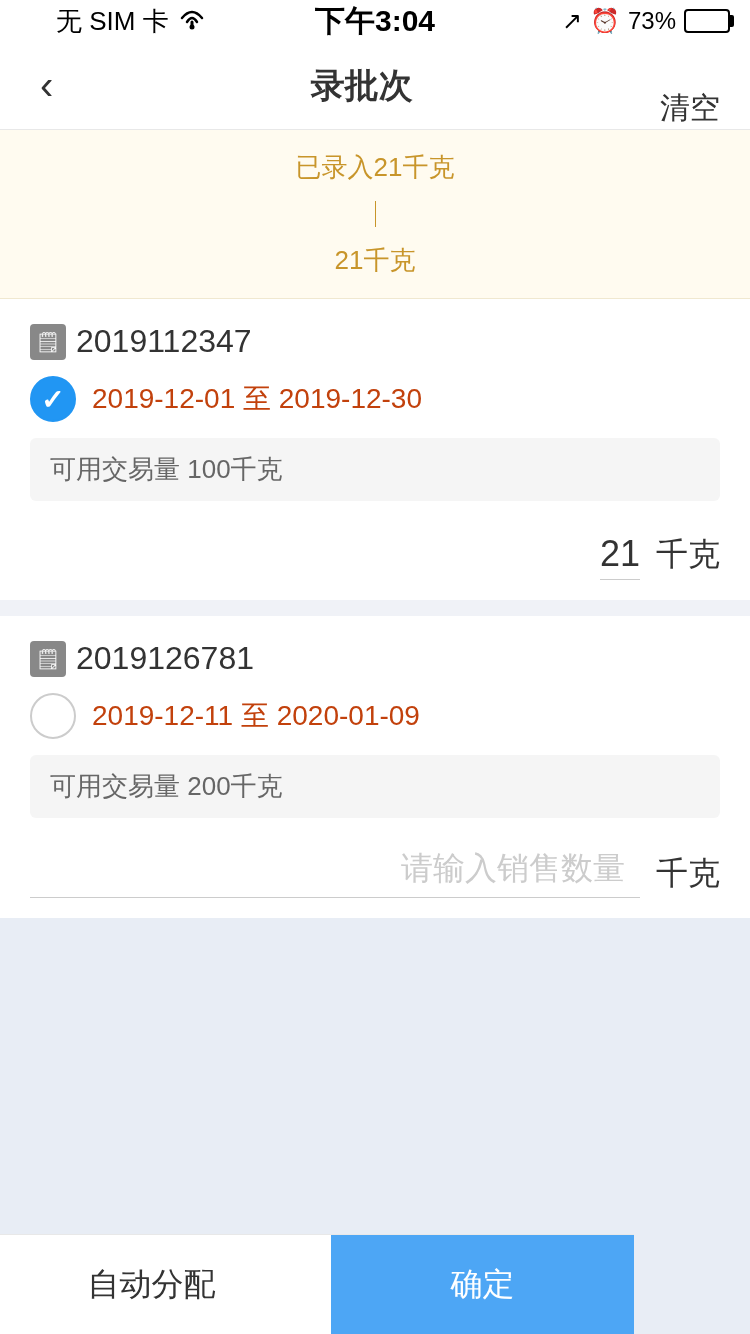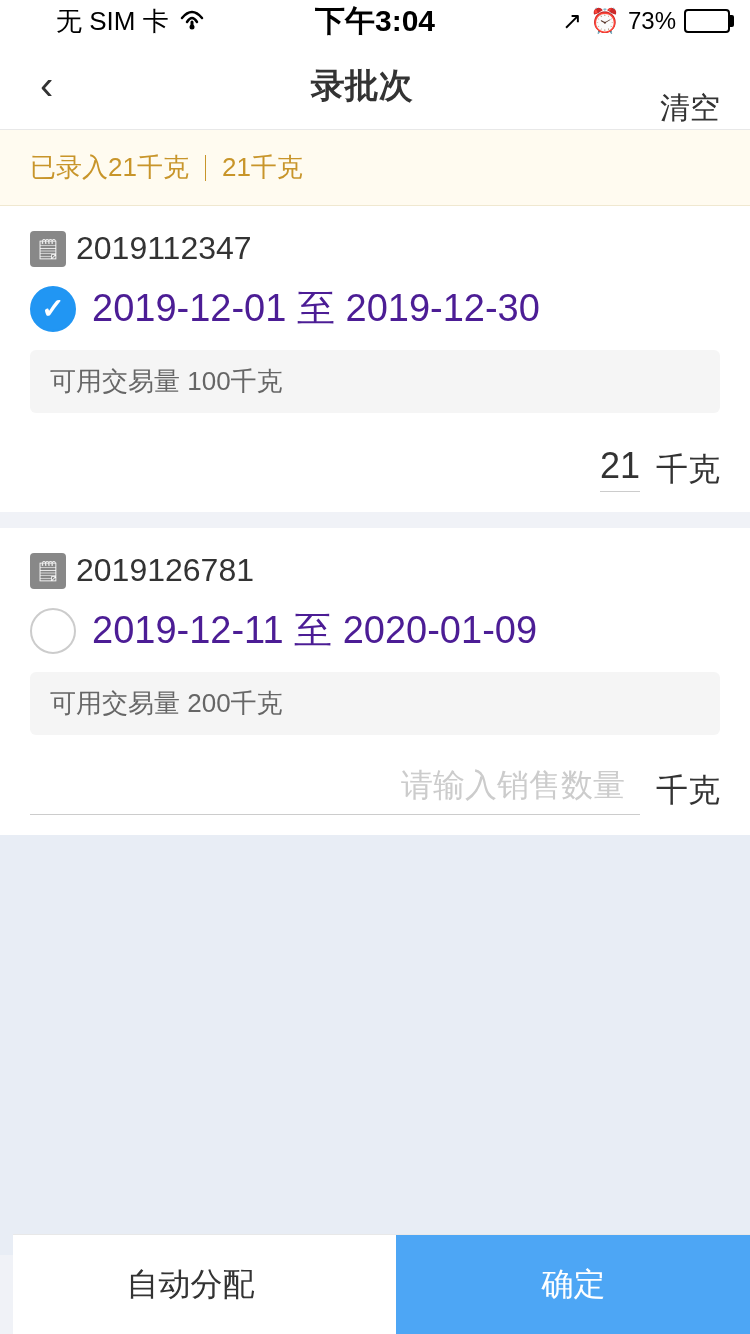--- a/index.html
+++ b/index.html
@@ -99,20 +99,21 @@
     }
 
     
     .summary-bar {
       background: #fffbf0;
       padding: 20px 30px;
       display: flex;
       align-items: center;
       gap: 16px;
       border-bottom: 1px solid #f0e8d0;
+      flex-direction: column;
     }
     .summary-text {
       font-size: 26px;
       color: #c8952a;
     }
     .summary-divider {
       width: 1px;
       height: 26px;
       background: #c8952a;
     }
@@ -168,36 +169,36 @@
     .radio-circle.selected {
       background: #2196F3;
       border-color: #2196F3;
     }
     .checkmark {
       color: #fff;
       font-size: 28px;
       font-weight: bold;
     }
     .batch-date {
-      font-size: 38px;
-      color: #4c1d95;
+      font-size: 28px;
+      color: #c2410c;
     }
     .batch-availability {
       margin: 8px 30px 16px 30px;
       background: #f5f5f5;
       border-radius: 6px;
       padding: 14px 20px;
       font-size: 26px;
       color: #666;
     }
 
     
     .quantity-row {
       display: flex;
-      align-items: flex-end;
+      align-items: flex-start;
       justify-content: flex-end;
       padding: 16px 30px 20px 26px;
       background: #fff;
     }
     .quantity-value {
       font-size: 36px;
       color: #333;
       font-weight: 400;
     }
     .quantity-unit {
@@ -256,22 +257,22 @@
     .empty-area {
       flex: 1;
       background: #e8edf5;
       min-height: 420px;
     }
 
     
     .bottom-bar {
       position: fixed;
       bottom: 0;
-      left: 13px;
-      width: 738px;
+      left: 0;
+      width: 634px;
       height: 100px;
       display: flex;
       background: #fff;
       border-top: 1px solid #e8e8e8;
     }
     .btn-auto {
       flex: 1;
       display: flex;
       align-items: center;
       justify-content: center;

